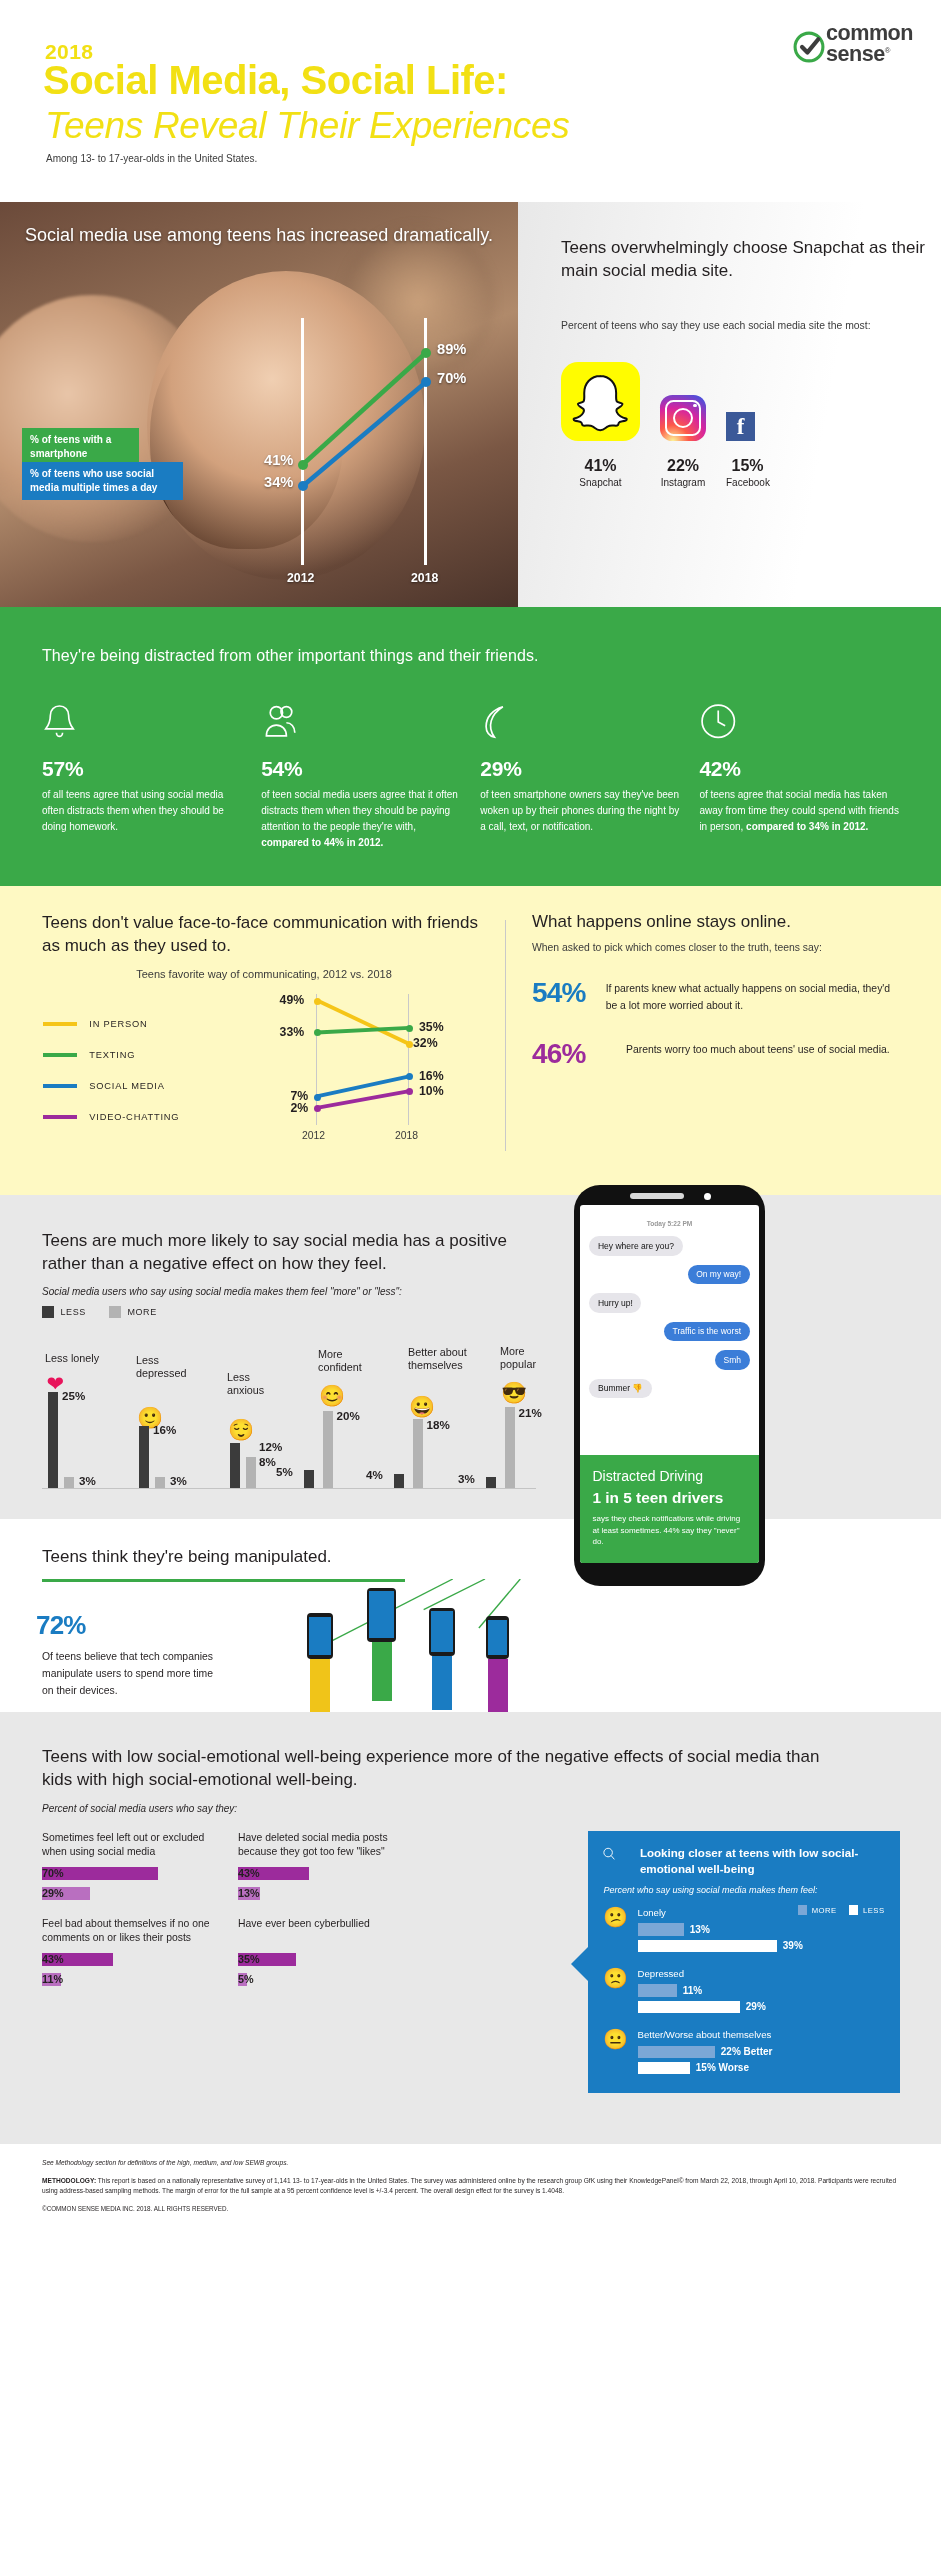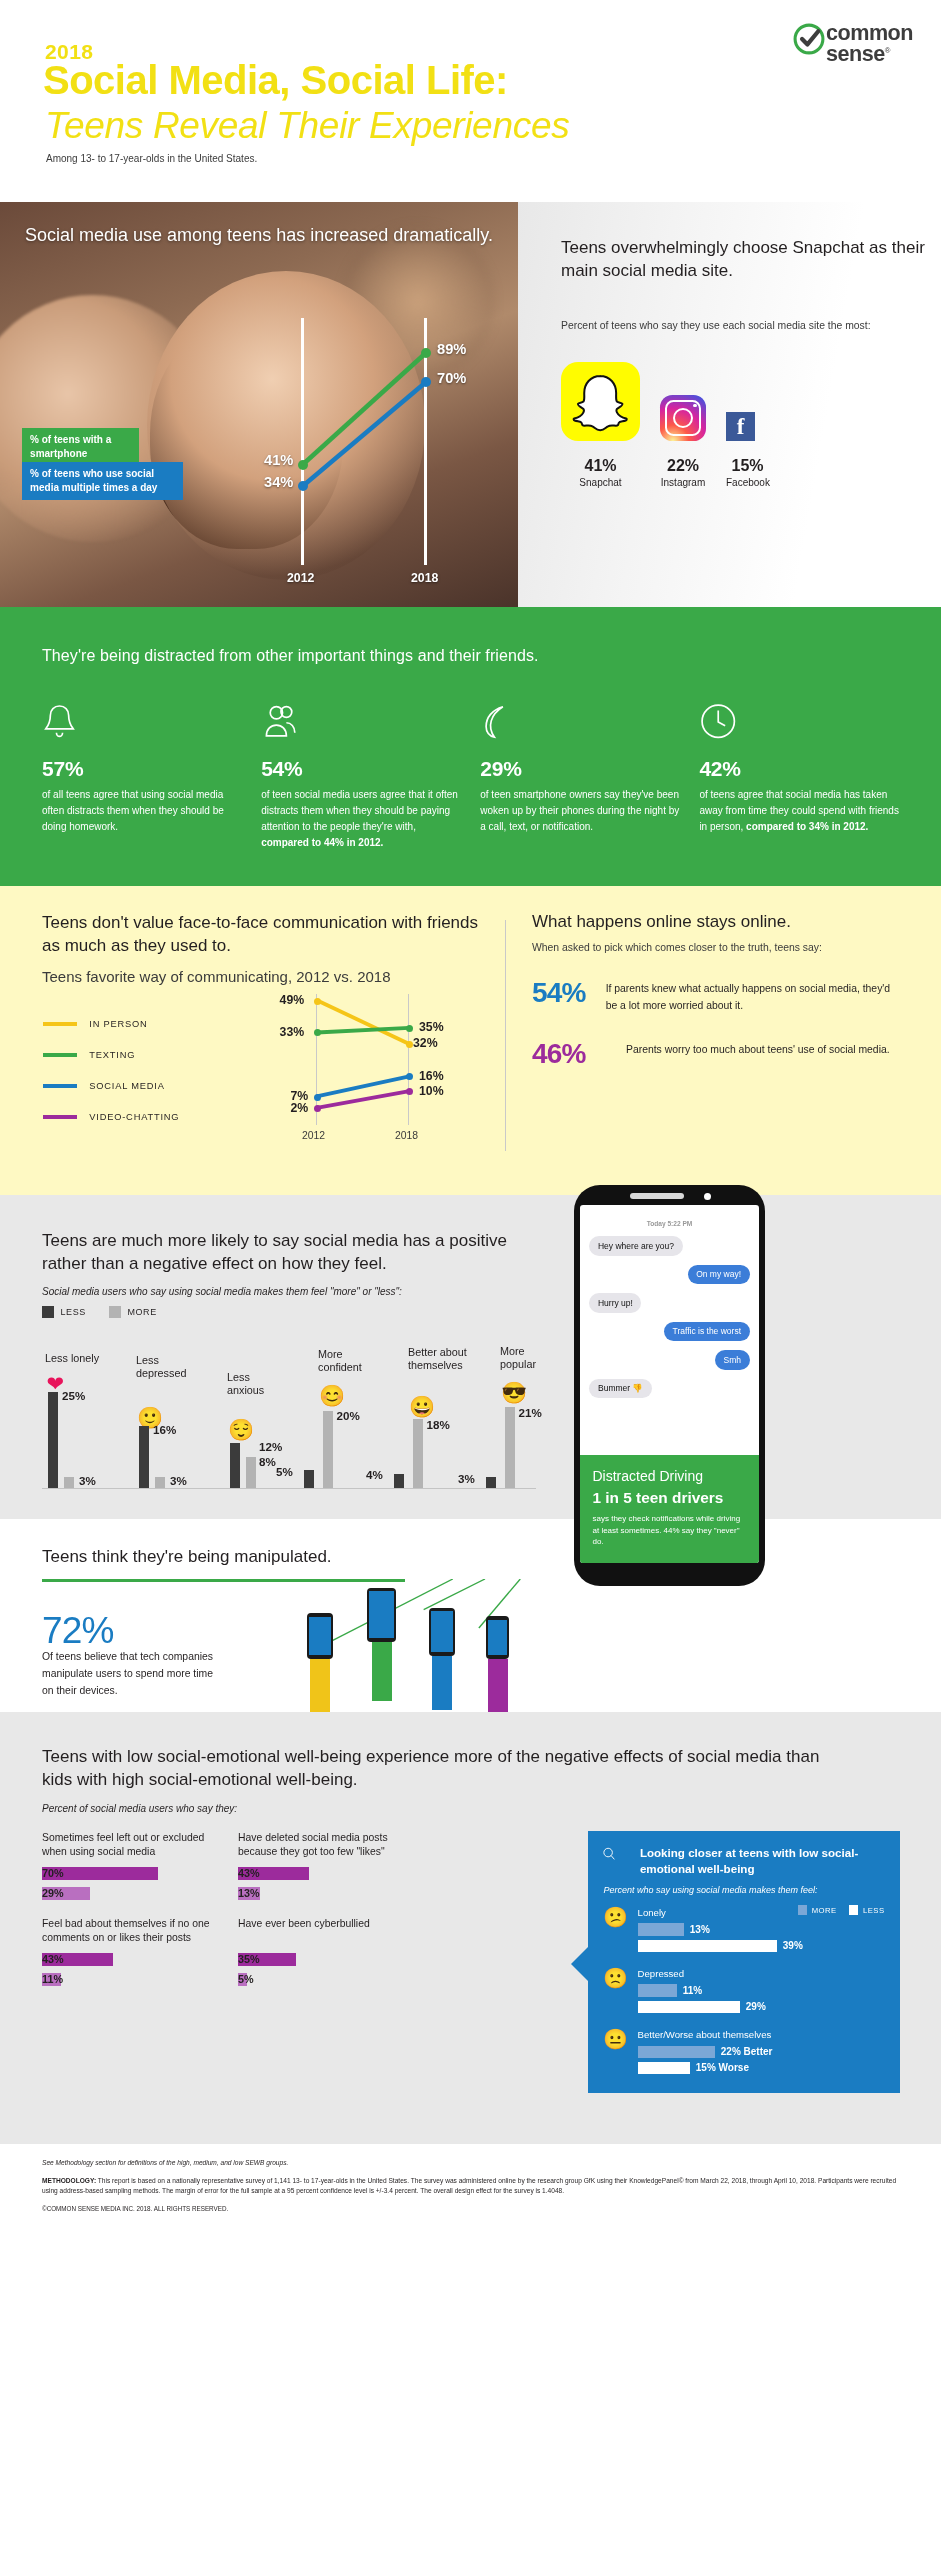--- a/index.html
+++ b/index.html
@@ -10,21 +10,21 @@
     color:#231f20; position:relative; overflow:hidden;
   }
   .page { width:942px; height:2576px; position:relative; }
 
   
   .header { position:relative; height:202px; background:#fff; }
   .year { position:absolute; left:45px; top:40px; font-size:21px; font-weight:bold; color:#f2e014; letter-spacing:0.4px;}
   .h-title { position:absolute; left:43px; top:59px; font-size:40px; font-weight:bold; color:#f2e014; line-height:1.06; letter-spacing:-0.5px;}
   .h-sub { position:absolute; left:45px; top:106px; font-size:37px; font-style:italic; color:#f2e014; line-height:1.06; letter-spacing:-0.3px;}
   .h-note { position:absolute; left:46px; top:153px; font-size:10px; color:#3b3b3b; }
-  .logo { position:absolute; right:29px; top:21.6px; display:flex; align-items:flex-start; gap:0;}
+  .logo { position:absolute; right:29px; top:21.6px; display:flex; align-items:flex-end; gap:0;}
   .logo-mark { width:34px; height:34px; }
   .logo-words { font-size:21.6px; font-weight:bold; color:#3d3d3d; line-height:.98; letter-spacing:-0.5px;}
   .logo-words sup { font-size:7.7px; vertical-align:super; font-weight:normal;}
 
   
   .sec1 { position:relative; height:405px; }
   .photo { position:absolute; left:0; top:0; width:518px; height:405px; overflow:hidden;
            background:linear-gradient(160deg,#6b4a3a 0%,#8d6a52 28%,#b08a6b 50%,#7a5744 72%,#4a332a 100%); }
   .photo .blur1{position:absolute;width:247px;height:247px;border-radius:50%;left:-31px;top:93px;
       background:radial-gradient(circle at 40% 40%, #e8c5a8 0%, #c99c7a 45%, rgba(150,110,85,.2) 75%);filter:blur(1.5px);}
@@ -70,21 +70,21 @@
   .gcol { width:207px; }
   .gicon { height:43px; margin-bottom:12.3px; }
   .gnum  { font-size:21px; font-weight:bold; margin-bottom:6.2px; letter-spacing:-0.2px;}
   .gtxt  { font-size:10px; line-height:1.6; }
   .gtxt b { font-weight:bold; }
 
   
   .sec3 { position:relative; height:309px; background:#fef9c3; padding:31px 0 0 0;}
   .s3l { position:absolute; left:42px; top:26px; width:444px;}
   .s3l h2 { font-size:17px; font-weight:400; line-height:1.32;}
-  .s3l .cap { font-size:15px; color:#3b3b3b; margin-top:10.8px;}
+  .s3l .cap { font-size:11px; color:#3b3b3b; margin-top:10.8px;text-align:center;}
   .legend { position:absolute; left:43px; top:122px;}
   .lg-row { display:flex; align-items:center; gap:12.3px; height:31px;}
   .lg-bar { width:34px; height:4.6px; }
   .lg-txt { font-size:9.3px; letter-spacing:0.8px; }
   .lchart { position:absolute; left:285px; top:108px; width:193px; height:154px;}
   .lc-axis { position:absolute; width:1.2px; background:#c9c9c9; top:0; height:131px;}
   .lc-pt { position:absolute; width:7px; height:7px; border-radius:50%;}
   .lc-lbl{ position:absolute; font-size:12.3px; font-weight:bold; color:#231f20;}
   .lc-year { position:absolute; font-size:10.4px; color:#3b3b3b;}
   .divider-v { position:absolute; left:505px; top:34px; width:0.8px; height:231px; background:#c9c9c9;}
@@ -127,21 +127,21 @@
   .r { text-align:right; }
   .dd { position:absolute; left:0; right:0; bottom:0; background:#3aa948; color:#fff; padding:13px 12.3px 15.4px 12.3px;}
   .dd h3 { font-size:14px; font-weight:400; margin-bottom:5px;}
   .dd .big { font-size:15.4px; font-weight:bold; margin-bottom:6.2px;}
   .dd p { font-size:8px; line-height:1.42;}
 
   
   .sec5 { position:relative; background:#fff; height:193px;}
   .sec5 h2 { position:absolute; left:42px; top:28px; font-size:17px; font-weight:400;}
   .rail { position:absolute; left:42px; top:60px; width:363px; height:2.3px; background:#3aa948;}
-  .s5num { position:absolute; left:42px; top:91px; font-size:37px; font-weight:normal; color:#1a7cc2; letter-spacing:-0.8px;}
+  .s5num { position:absolute; left:36px; top:91px; font-size:26px; font-weight:bold; color:#1a7cc2; letter-spacing:-0.8px;}
   .s5txt { position:absolute; left:42px; top:130px; font-size:10.4px; line-height:1.62; width:177px;}
   .hands { position:absolute; left:231px; top:63px; width:324px; height:131px;}
   .hand { position:absolute; bottom:0; }
   .hand .dev { width:26px; height:46px; background:#1a1a1a; border-radius:3.9px; position:relative;}
   .hand .dev i { position:absolute; inset:3.1px 2.3px 4.6px 2.3px; background:#1a7cc2; display:block;}
   .hand .arm { width:20px; height:54px; margin:0 auto; }
 
   
   .sec6 { position:relative; background:#e8e8e8; padding:34px 42px 23px 42px; height:432px;}
   .sec6 h2 { font-size:17px; font-weight:400; line-height:1.34; width:795px;}

